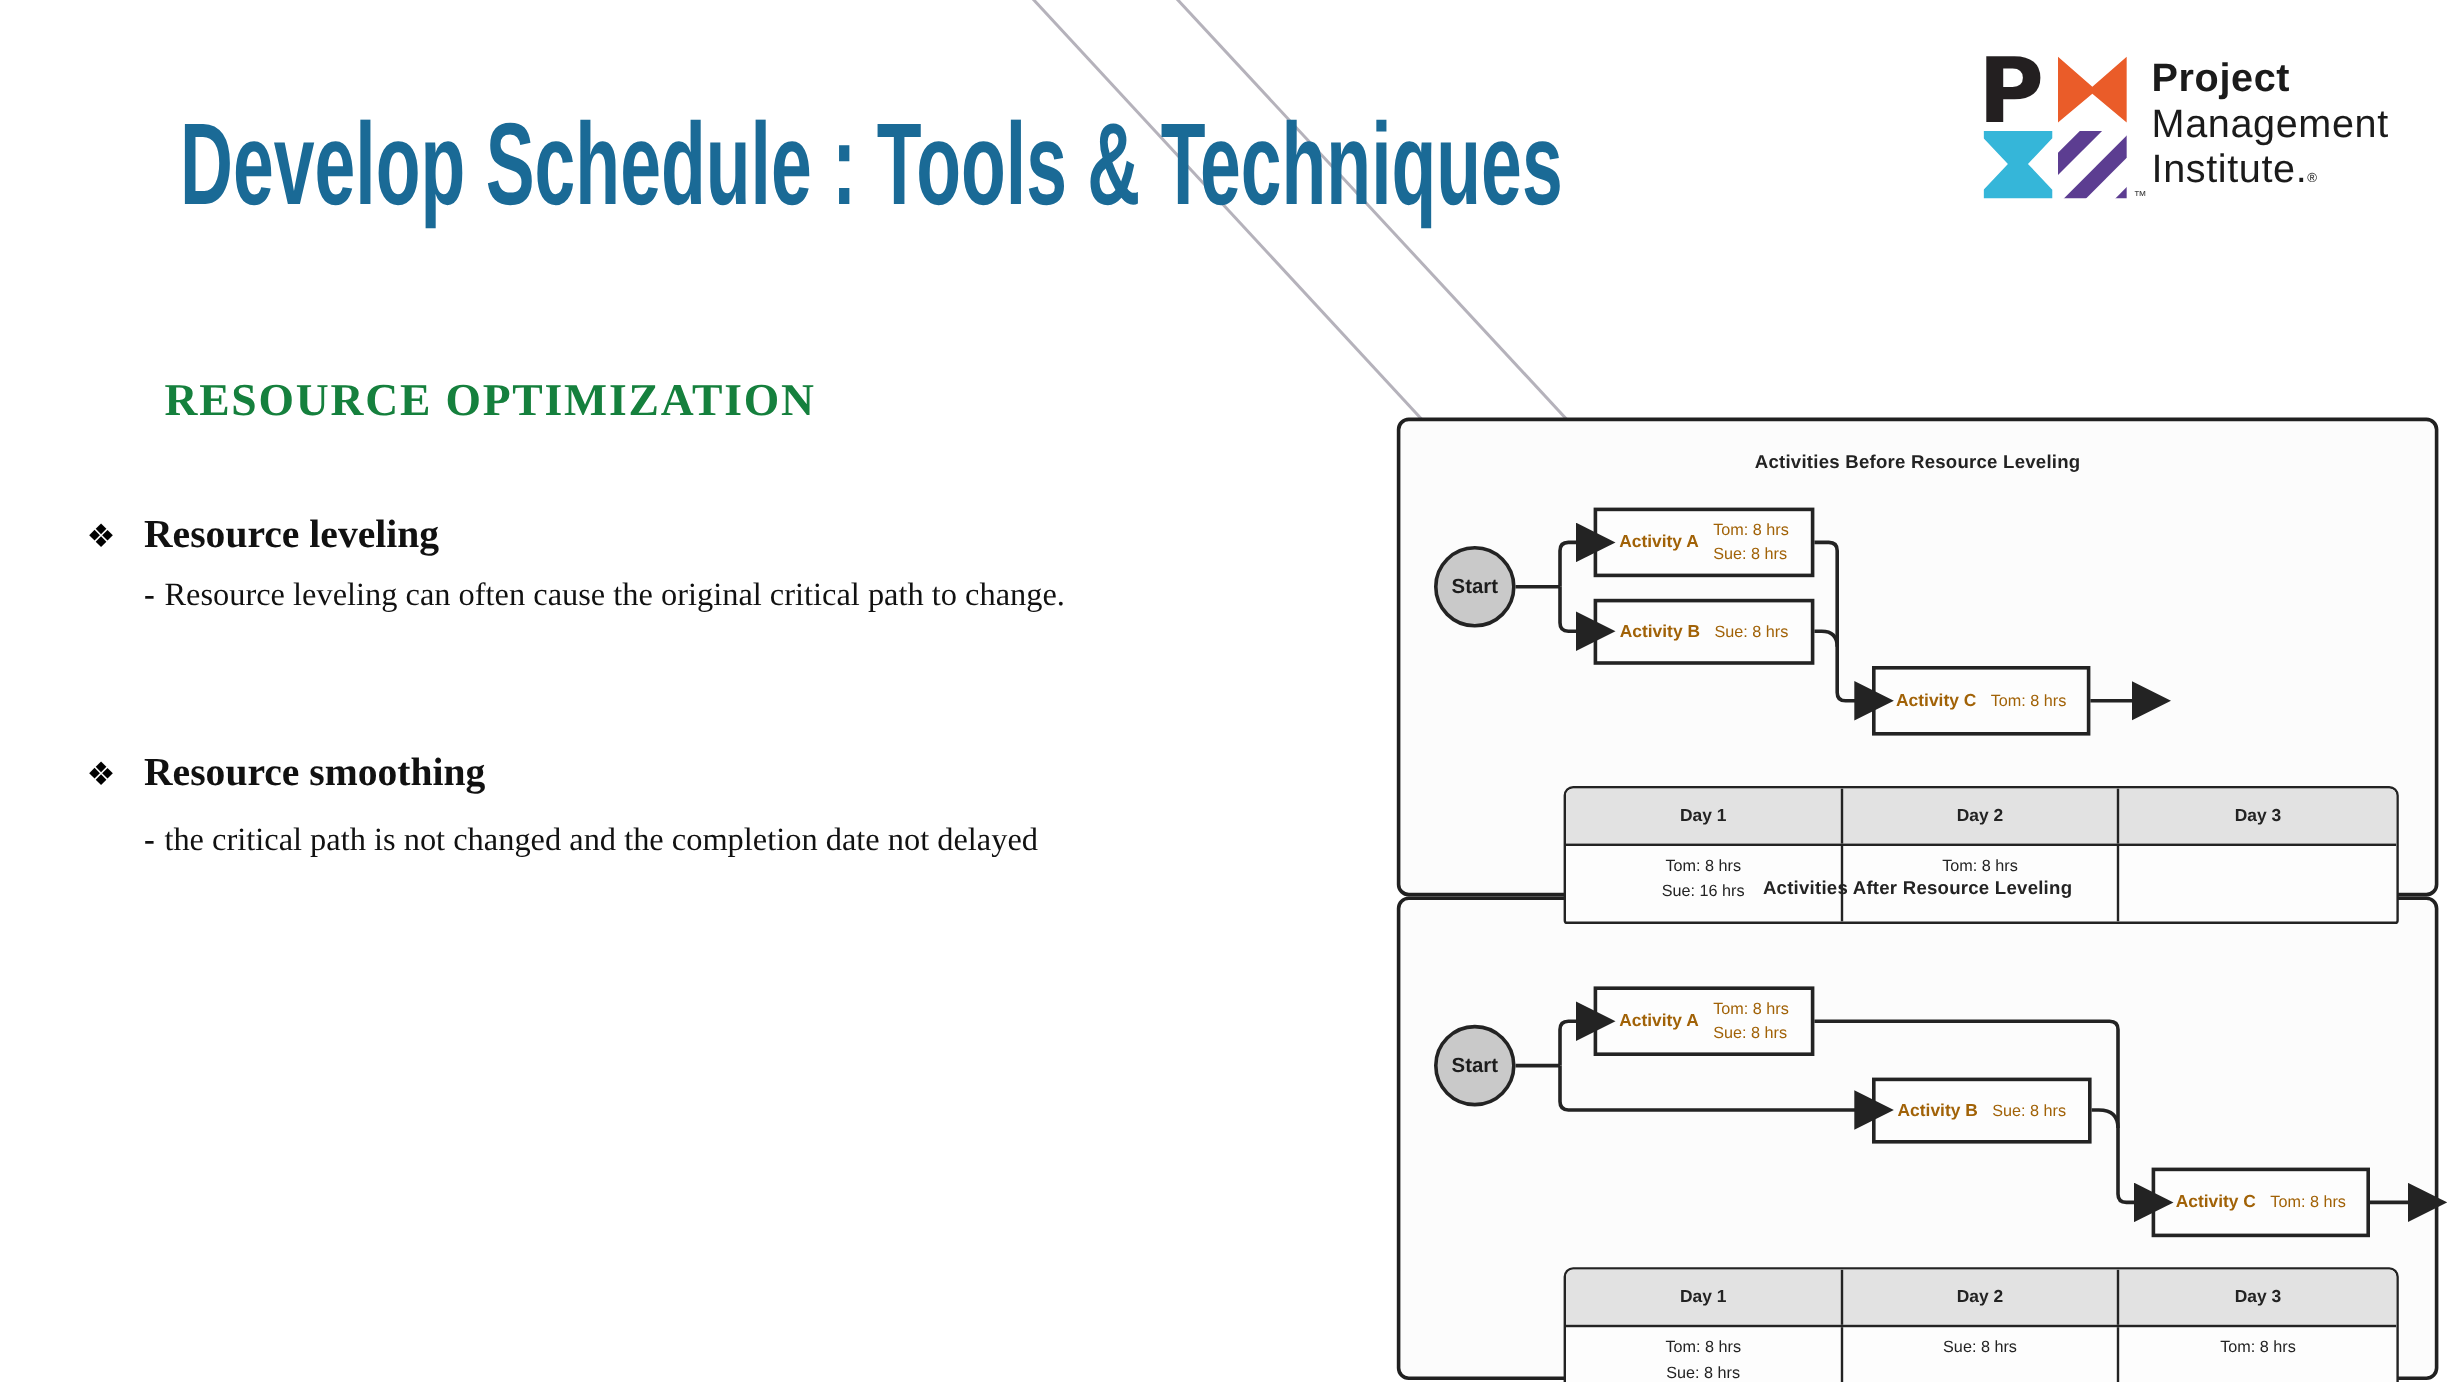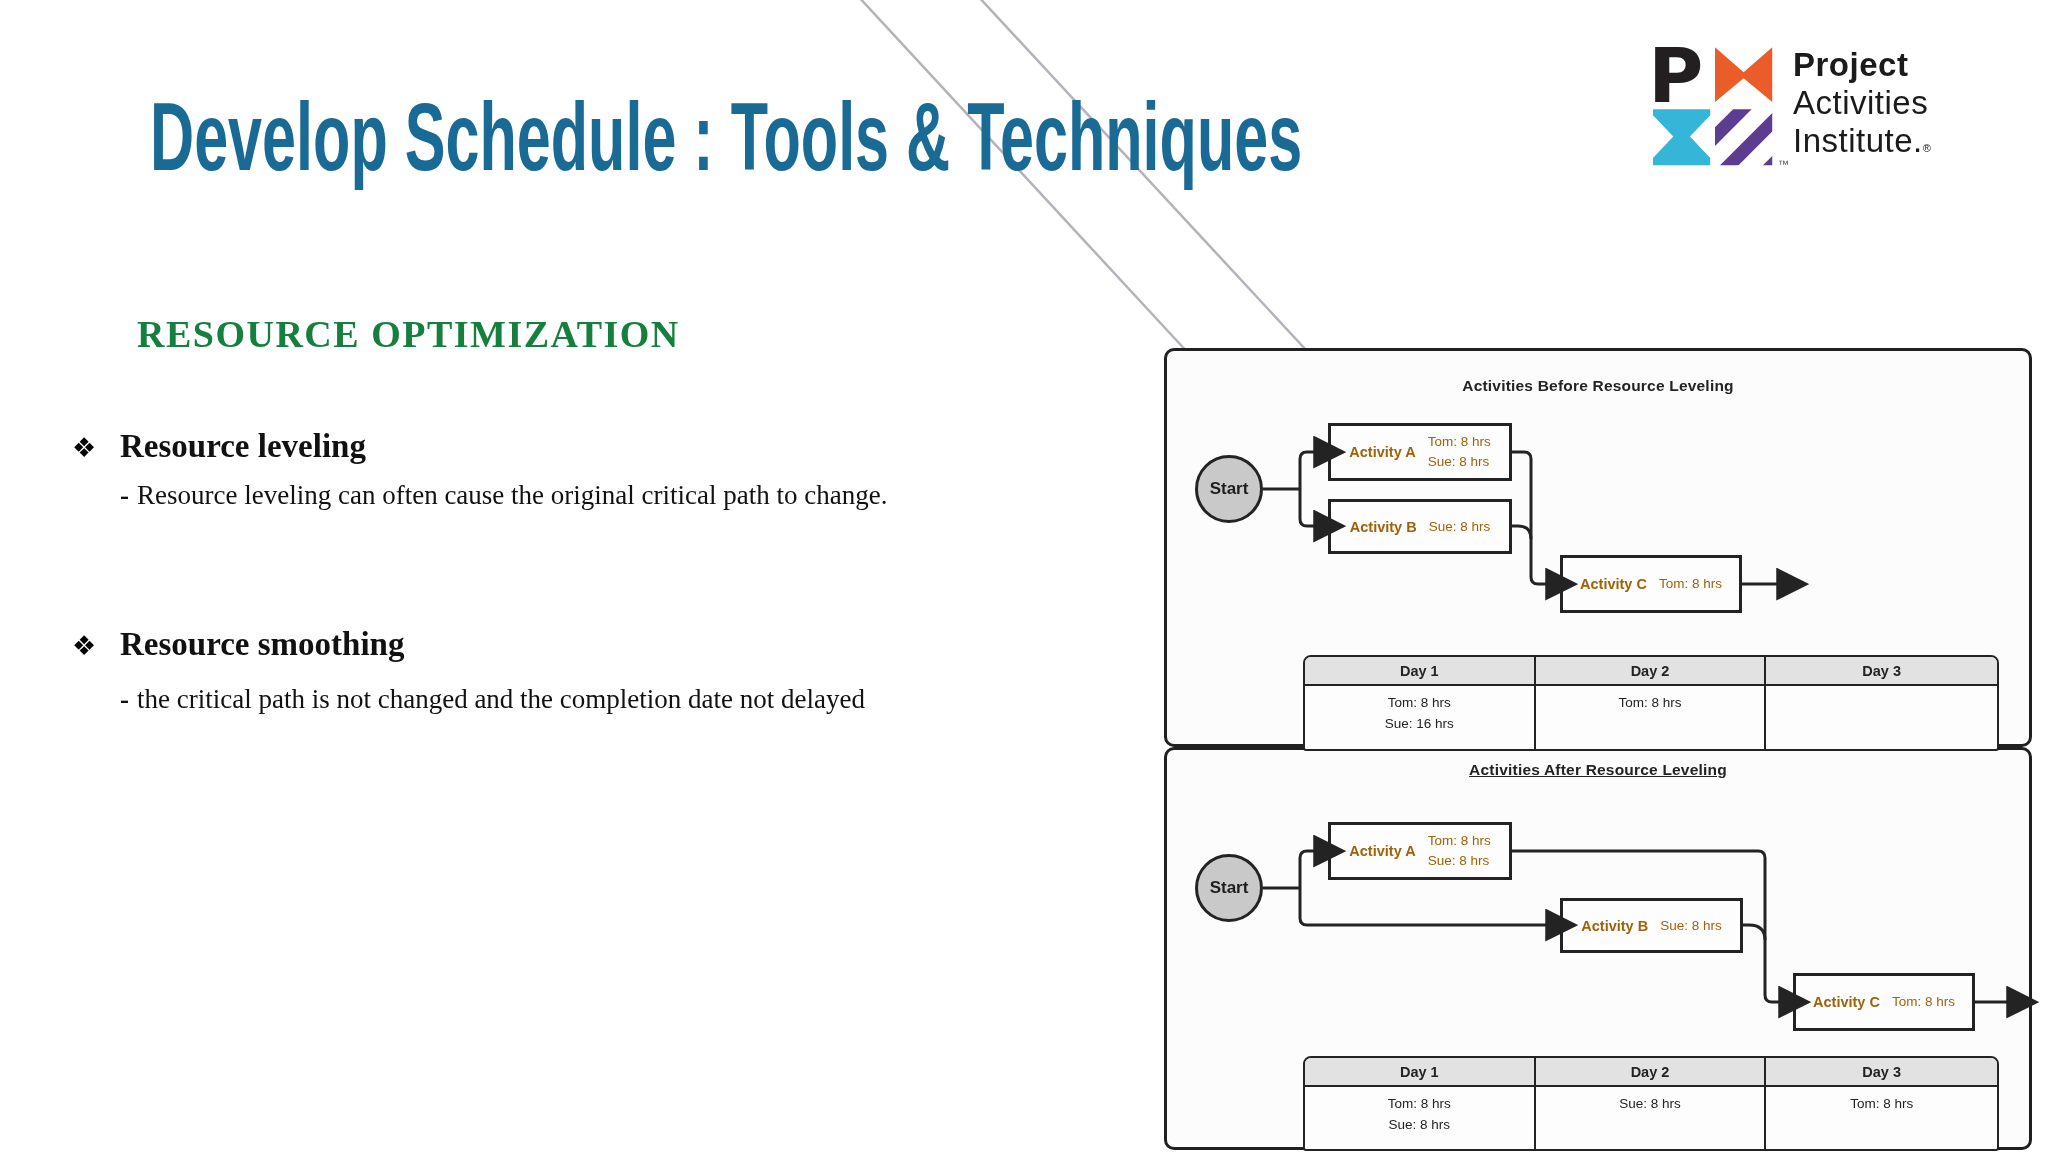--- a/index.html
+++ b/index.html
@@ -45,21 +45,21 @@
   .act-box{position:absolute;background:#fdfdfd;border:3px solid #232323;z-index:2;
     display:flex;align-items:center;justify-content:center;box-sizing:border-box;color:#a16207;}
   .act-name{font-size:14.5px;font-weight:700;margin-right:12px;white-space:nowrap;}
   .act-res{font-size:13.5px;line-height:1.45;text-align:left;white-space:nowrap;}
 
   
   .day-table{position:absolute;left:1303px;width:696px;z-index:2;box-sizing:border-box;
     border:2.5px solid #232323;border-radius:8px 8px 3px 3px;overflow:hidden;background:#fdfdfd;}
   .day-head{display:grid;grid-template-columns:1fr 1fr 1fr;background:#e2e2e2;
     border-bottom:2px solid #232323;}
-  .day-head .hcell{height:27px;display:flex;align-items:center;justify-content:center;
+  .day-head .hcell{height:46px;display:flex;align-items:center;justify-content:center;
     font-size:14.5px;font-weight:700;color:#232323;border-right:2px solid #232323;}
   .day-head .hcell:last-child{border-right:none;}
   .day-body{display:grid;grid-template-columns:1fr 1fr 1fr;}
   .day-body .bcell{padding-top:7px;text-align:center;font-size:13.5px;line-height:1.55;
     color:#232323;border-right:2px solid #232323;}
   .day-body .bcell:last-child{border-right:none;}
   .t1 .day-body .bcell{height:56px;}
   .t2 .day-body .bcell{height:55px;}
 </style>
 </head>
@@ -87,21 +87,21 @@
           <g clip-path="url(#q4)" stroke="#5c3d91" stroke-width="11">
             <line x1="28" y1="100" x2="100" y2="28"></line>
             <line x1="46" y1="118" x2="118" y2="46"></line>
             <line x1="64" y1="136" x2="136" y2="64"></line>
           </g>
         </g>
       </svg>
     </div>
     <div class="pmi-text">
       <div class="l1">Project</div>
-      <div class="l2">Activities</div>
+      <div class="l2">Management</div>
       <div class="l3"><span>Institute.</span><span class="pmi-reg">®</span></div>
     </div>
   </div>
   <div class="pmi-tm">™</div>
 
   <div class="section-heading">RESOURCE OPTIMIZATION</div>
 
   <div class="bullet-row" style="left:72px;top:428px;">
     <span class="bullet-glyph">❖</span>
     <span class="bullet-label">Resource leveling</span>
@@ -157,21 +157,21 @@
       <div class="bcell">
         <div>Tom: 8 hrs</div>
       </div>
       <div class="bcell">
         <div></div>
       </div>
     </div>
   </div>
 
   <div class="panel panel-2"></div>
-  <div class="diag-title" style="top:761px;text-decoration:underline;">Activities After Resource Leveling</div>
+  <div class="diag-title" style="top:732px;">Activities After Resource Leveling</div>
 
   <div class="start-node" style="left:1195px;top:854px;">
     <span>Start</span>
   </div>
 
   <div class="act-box" style="left:1328px;top:822px;width:184px;height:58px;">
     <span class="act-name">Activity A</span>
     <span class="act-res">
       <div>Tom: 8 hrs</div>
       <div>Sue: 8 hrs</div>

